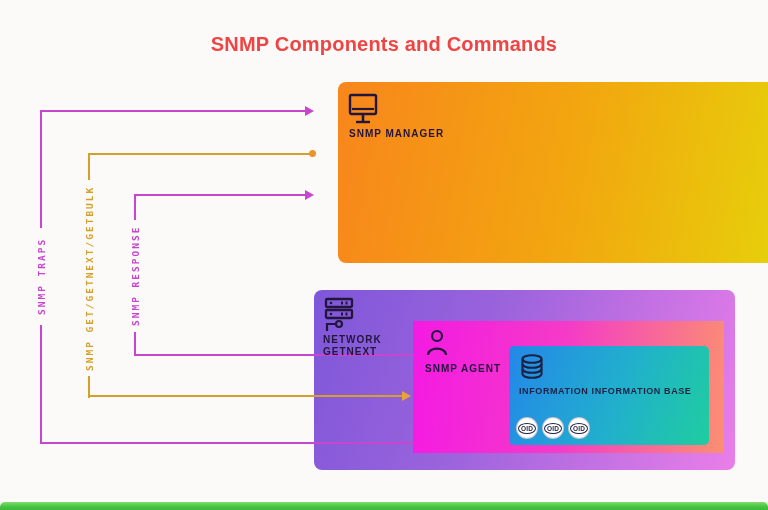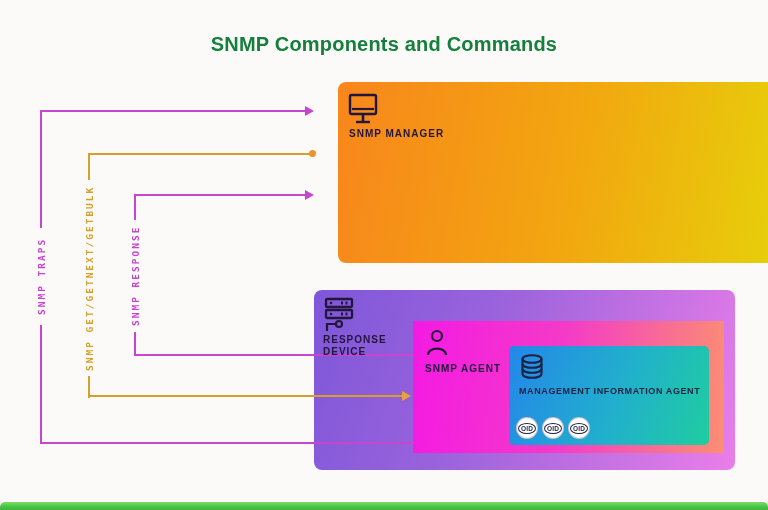--- a/index.html
+++ b/index.html
@@ -3,21 +3,21 @@
 <meta charset="utf-8">
 <style>
   html,body{margin:0;padding:0;}
   .canvas{
     position:relative;width:768px;height:510px;overflow:hidden;
     background:#FCFAF8;
     font-family:"Liberation Sans","DejaVu Sans",sans-serif;
   }
   .title{
     position:absolute;top:33px;left:0;right:0;text-align:center;
-    font-size:20px;font-weight:bold;color:#15803d;letter-spacing:.2px;
+    font-size:20px;font-weight:bold;color:#ef4444;letter-spacing:.2px;
   }
   
   .box{position:absolute;border-radius:8px;}
   .manager-box{
     left:302px;top:82px;width:464px;height:181px;
     background:linear-gradient(100deg,#F8861C 0%,#F2A60F 50%,#E5D40A 100%);
     margin-left:36px;
   }
   .device-box{
     left:314px;top:290px;width:421px;height:180px;
@@ -110,41 +110,41 @@
         <line x1="20" y1="5.5" x2="20" y2="8.5" stroke="#22163D" stroke-width="2"></line>
         <line x1="24.5" y1="5.5" x2="24.5" y2="8.5" stroke="#22163D" stroke-width="2"></line>
         <line x1="20" y1="16.5" x2="20" y2="19.5" stroke="#22163D" stroke-width="2"></line>
         <line x1="24.5" y1="16.5" x2="24.5" y2="19.5" stroke="#22163D" stroke-width="2"></line>
         <circle cx="9" cy="7" r="1.3" fill="#22163D"></circle>
         <circle cx="9" cy="18" r="1.3" fill="#22163D"></circle>
         <circle cx="17" cy="28" r="3" fill="none" stroke="#22163D" stroke-width="2.2"></circle>
         <polyline points="13.8,28 5,28 5,35" fill="none" stroke="#22163D" stroke-width="2.2"></polyline>
       </svg>
     </div>
-    <div class="box-label device-label">RESPONSE DEVICE</div>
+    <div class="box-label device-label">NETWORK GETNEXT</div>
 
     <div class="agent-box">
       <div class="node-icon" style="left:12px;top:8px;">
         <svg width="24" height="28" viewBox="0 0 24 28">
           <circle cx="12" cy="7" r="5" fill="none" stroke="#22163D" stroke-width="2.2"></circle>
           <path d="M3,26 C3,17.5 21,17.5 21,26" fill="none" stroke="#22163D" stroke-width="2.2"></path>
         </svg>
       </div>
       <div class="box-label agent-label">SNMP AGENT</div>
 
       <div class="mib-box">
         <div class="node-icon" style="left:10px;top:7px;">
           <svg width="26" height="28" viewBox="0 0 26 28">
             <ellipse cx="13" cy="6" rx="9.5" ry="3.8" fill="none" stroke="#1D2142" stroke-width="2.1"></ellipse>
             <path d="M3.5,6 L3.5,21 A9.5,3.8 0 0 0 22.5,21 L22.5,6" fill="none" stroke="#1D2142" stroke-width="2.1"></path>
             <path d="M3.5,11 A9.5,3.8 0 0 0 22.5,11" fill="none" stroke="#1D2142" stroke-width="2.1"></path>
             <path d="M3.5,16 A9.5,3.8 0 0 0 22.5,16" fill="none" stroke="#1D2142" stroke-width="2.1"></path>
           </svg>
         </div>
-        <div class="box-label mib-label">MANAGEMENT INFORMATION AGENT</div>
+        <div class="box-label mib-label">INFORMATION INFORMATION BASE</div>
         <div class="oid-row">
           <div class="oid-badge">
               <span class="oid-inner">OID</span>
             </div>
           <div class="oid-badge">
               <span class="oid-inner">OID</span>
             </div>
           <div class="oid-badge">
               <span class="oid-inner">OID</span>
             </div>

